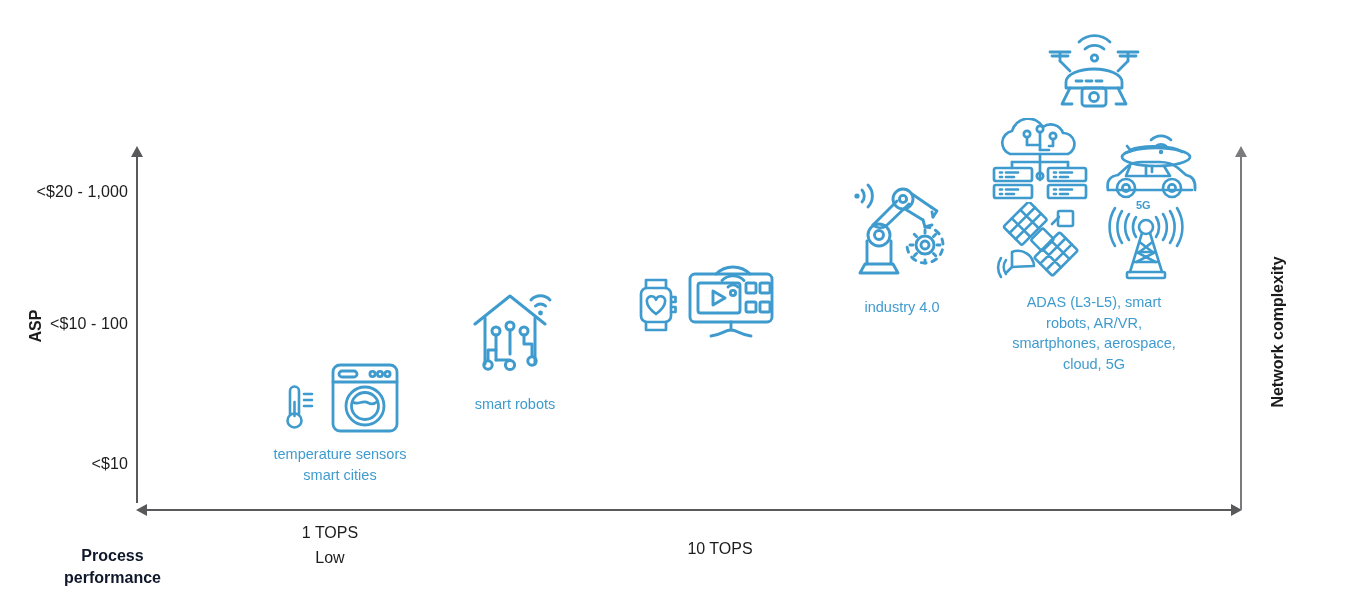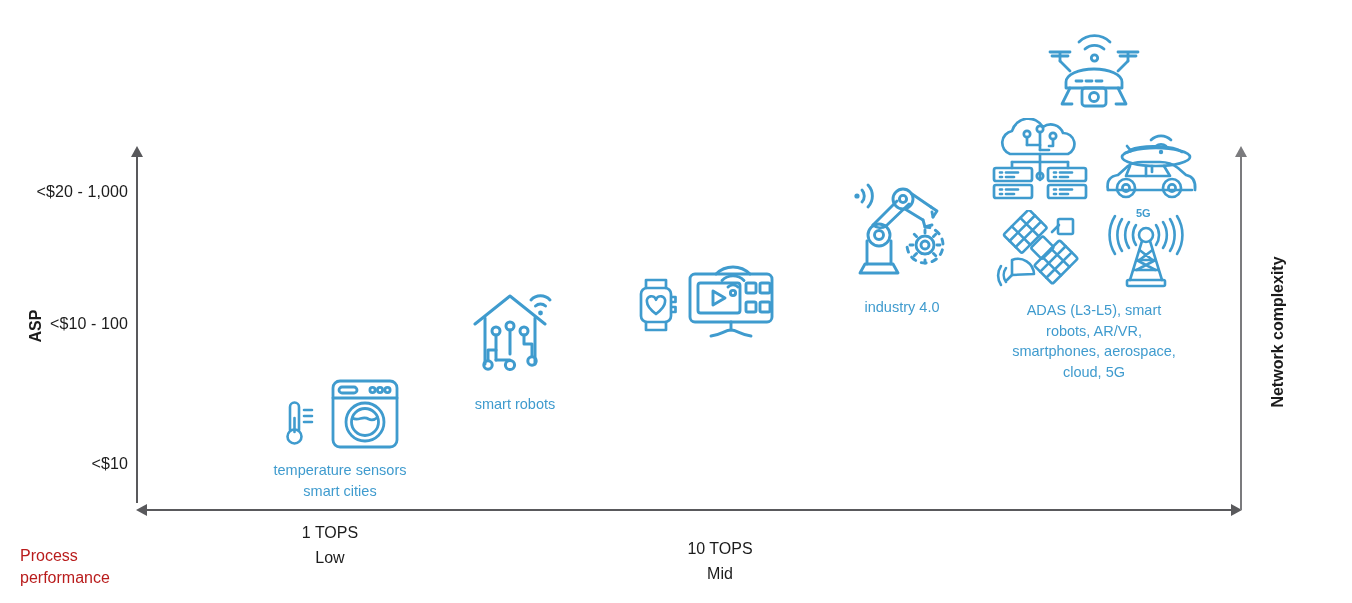--- a/index.html
+++ b/index.html
@@ -66,23 +66,23 @@
     color: #1c1c1c;
     white-space: nowrap;
     transform-origin: 50% 50%;
   }
   .axis-title-rot-left {
     transform: rotate(-90deg);
   }
   .axis-title-block {
     position: absolute;
     font-size: 16px;
-    font-weight: normal;
-    color: #b91c1c;
-    text-align: left;
+    font-weight: bold;
+    color: #0f172a;
+    text-align: center;
     line-height: 1.35;
   }
   .x-tick {
     position: absolute;
     font-size: 16px;
     color: #1c1c1c;
     text-align: center;
     line-height: 1.55;
     white-space: nowrap;
   }
@@ -140,25 +140,24 @@
     <div>performance</div>
   </div>
 
   <div class="x-tick" style="left:230px; top:521px; width:200px;">
     <div>1 TOPS</div>
     <div>Low</div>
   </div>
 
   <div class="x-tick" style="left:620px; top:537px; width:200px;">
     <div>10 TOPS</div>
-    <div>Mid</div>
-  </div>
-
-
-  <div class="cluster" style="left:250px; top:376px; width:180px;">
+  </div>
+
+
+  <div class="cluster" style="left:250px; top:360px; width:180px;">
     <div class="cluster-icons">
 
       <span>
         <svg width="40" height="56" viewBox="0 0 40 56" fill="none" stroke="#3f9bce" stroke-width="2.6" stroke-linecap="round" stroke-linejoin="round">
           <path d="M13 34 V11 a4.5 4.5 0 0 1 9 0 V34"></path>
           <circle cx="17.5" cy="40.5" r="7"></circle>
           <path d="M17.5 36 V22"></path>
           <path d="M27 14 h8 M27 20 h8 M27 26 h8"></path>
         </svg>
       </span>
@@ -368,21 +367,21 @@
           <path d="M46 38 v10"></path>
 
           <circle cx="26" cy="60" r="9"></circle>
           <circle cx="26" cy="60" r="3.6"></circle>
           <circle cx="72" cy="60" r="9"></circle>
           <circle cx="72" cy="60" r="3.6"></circle>
         </svg>
       </span>
     </div>
 
-    <div class="icon-row" style="gap:16px; margin-top:10px; align-items:flex-end;">
+    <div class="icon-row" style="gap:16px; margin-top:2px; align-items:flex-end;">
       <span>
         <svg width="88" height="80" viewBox="0 0 88 80" fill="none" stroke="#3f9bce" stroke-width="2.6" stroke-linecap="round" stroke-linejoin="round">
 
           <g transform="rotate(-45 30 22)">
             <rect x="12" y="8" width="36" height="26" rx="2"></rect>
             <path d="M24 8 v26 M36 8 v26 M12 16.7 h36 M12 25.3 h36"></path>
           </g>
 
           <g transform="rotate(-45 60 52)">
             <rect x="42" y="39" width="36" height="26" rx="2"></rect>

